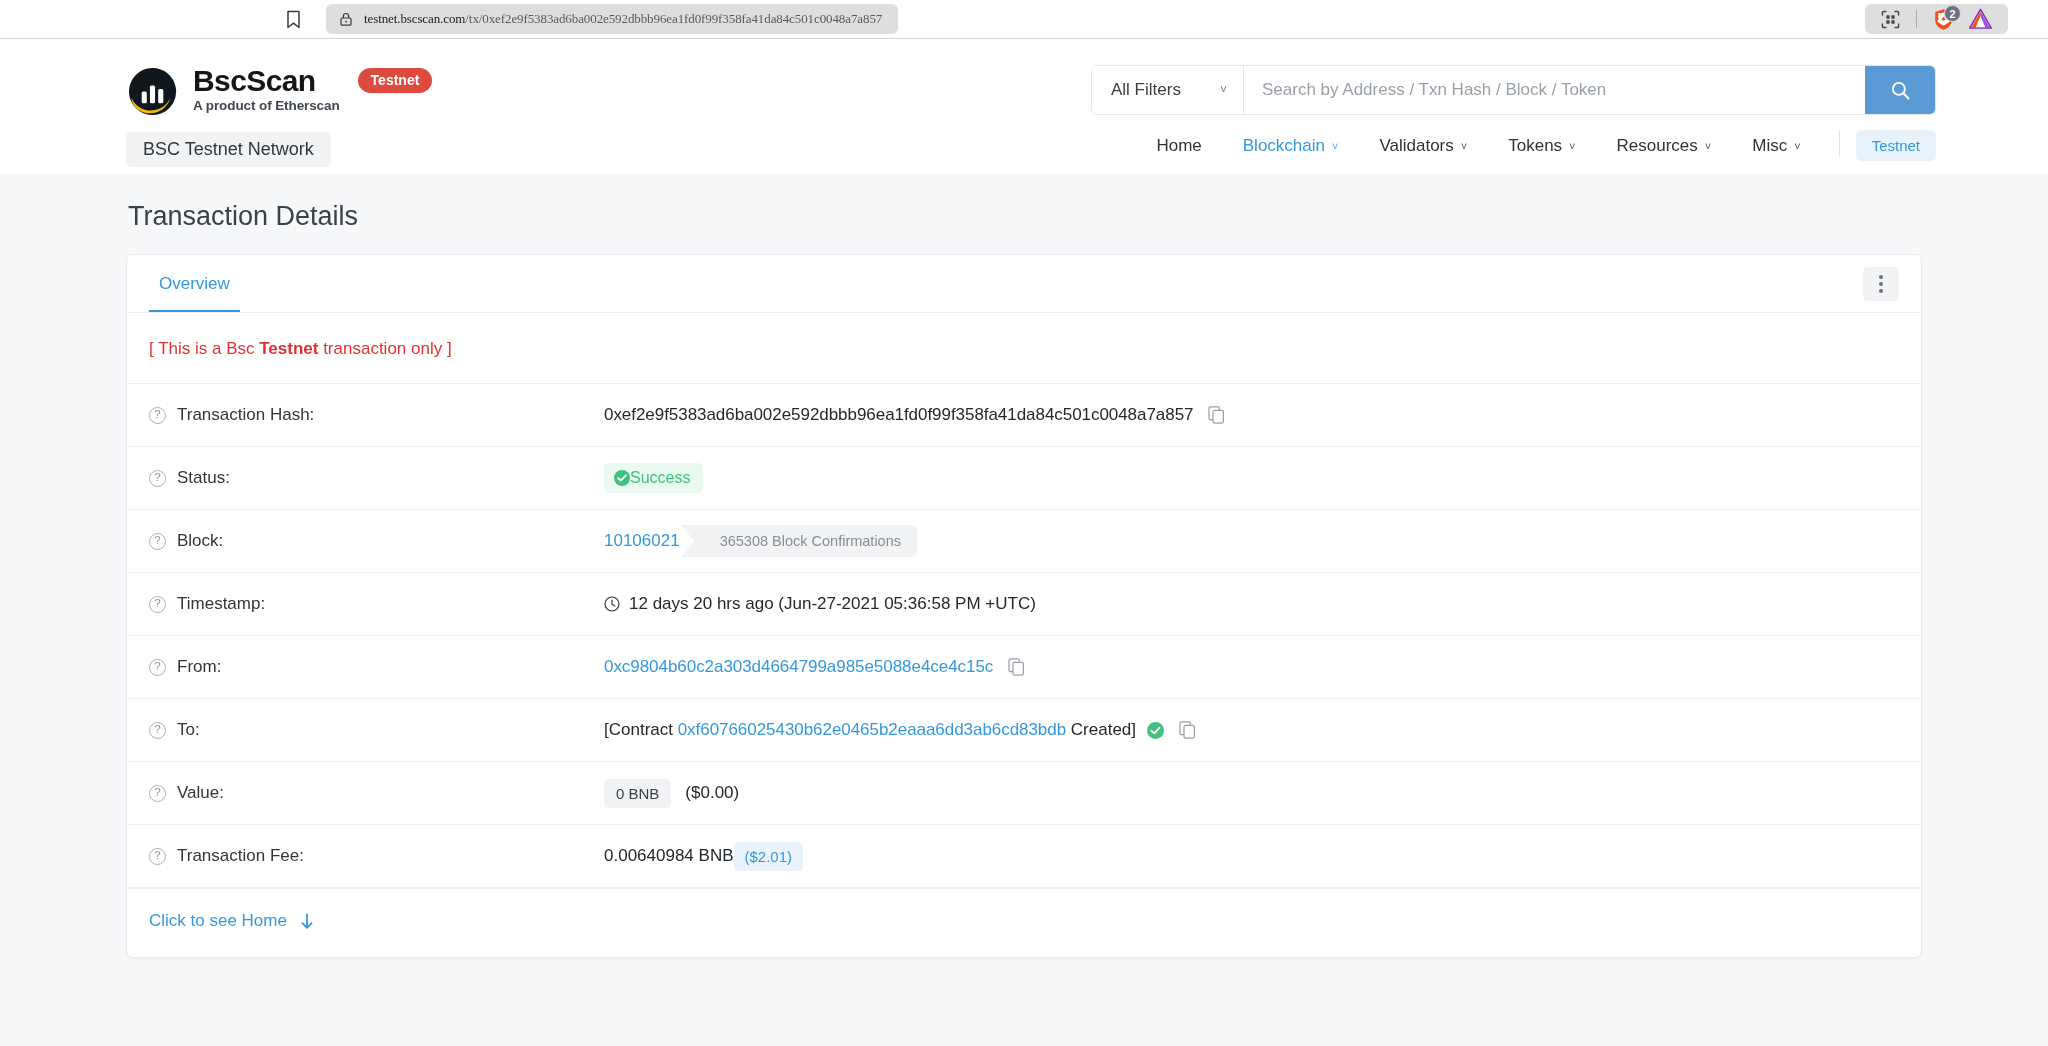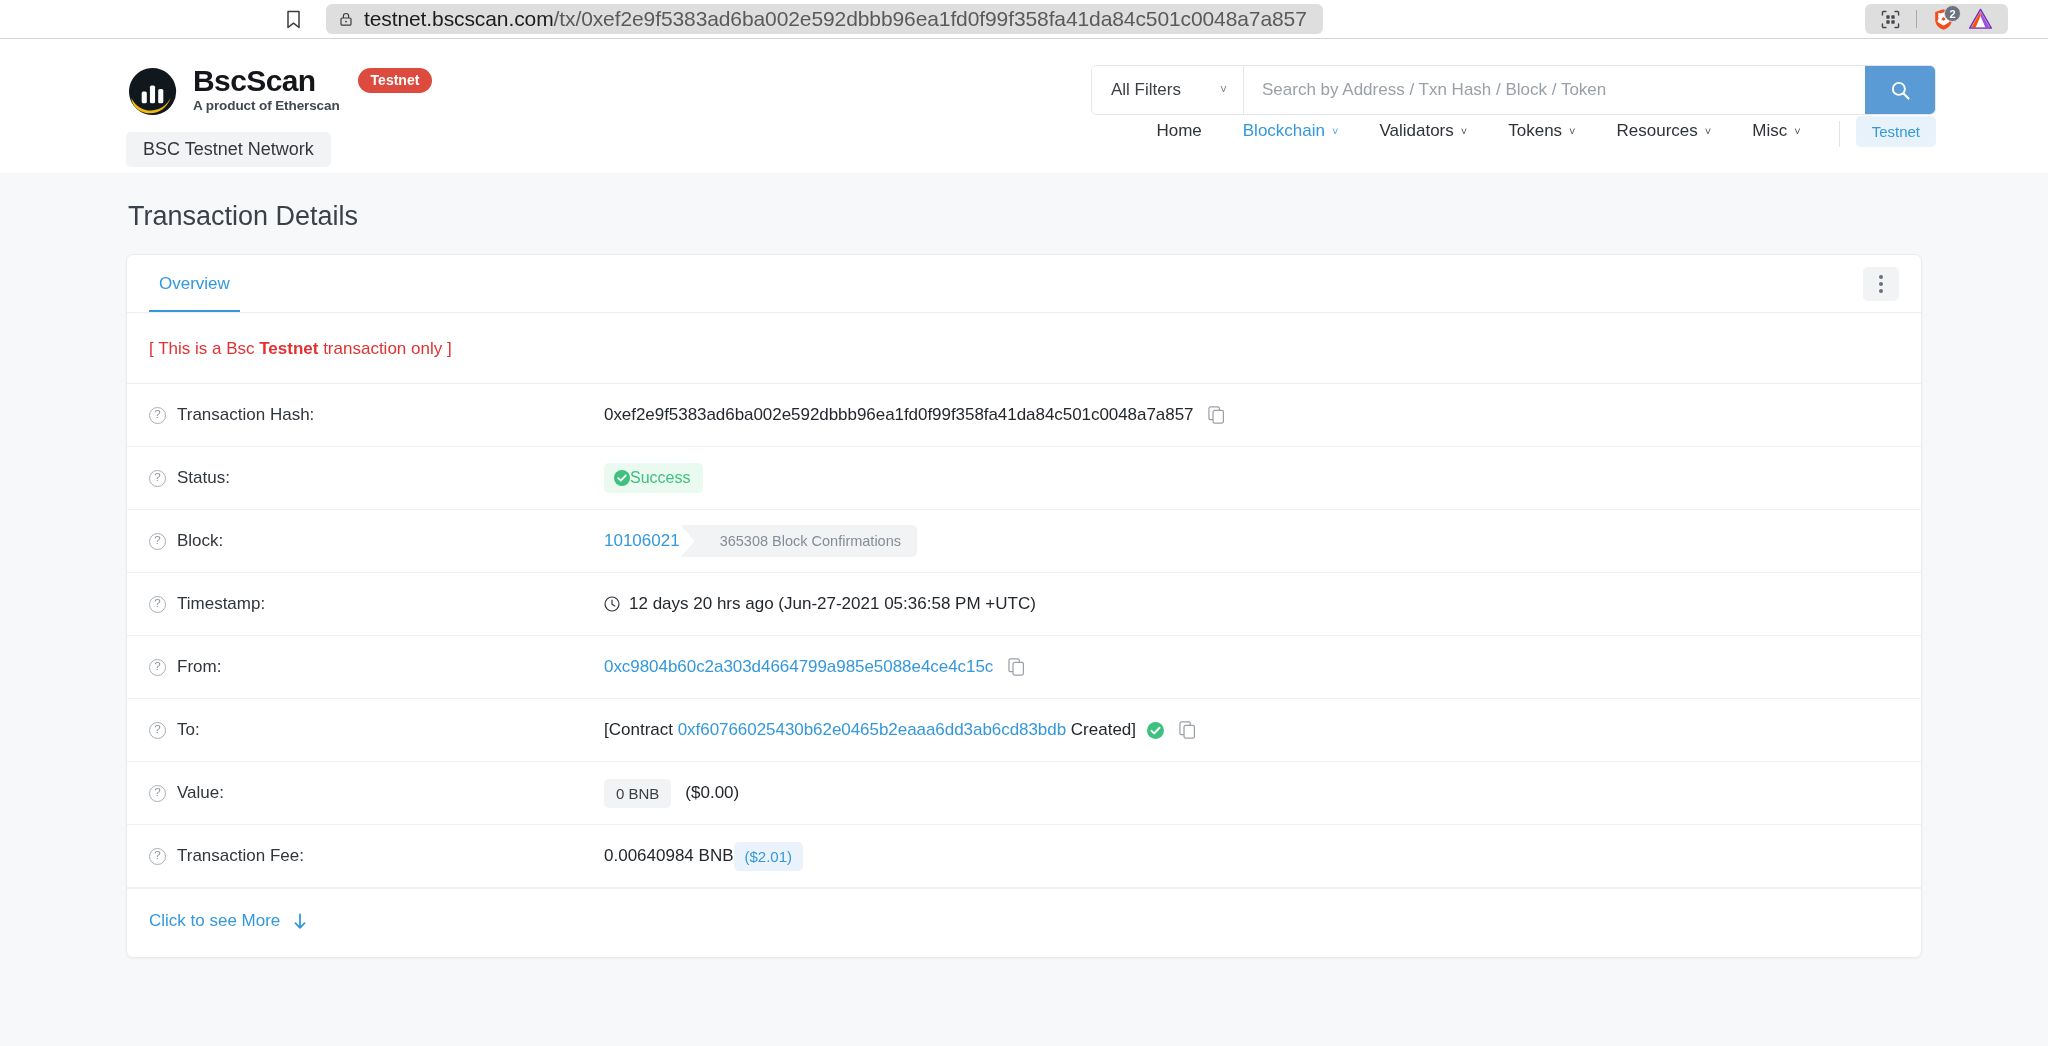--- a/index.html
+++ b/index.html
@@ -34,26 +34,27 @@
     background: #dededf;
     border-radius: 6px;
     display: flex;
     align-items: center;
     padding: 0 16px 0 14px;
     flex: 0 0 auto;
     max-width: 1330px;
   }
   .lock-icon { width: 13px; height: 15px; margin-right: 11px; flex:0 0 auto; display:flex; align-items:center;}
   .url-text {
-    font-size: 21px;
+    font-size: 13px;
     color: #2a2a2a;
     letter-spacing: -0.1px;
     white-space: nowrap;
     overflow: hidden;
     text-overflow: ellipsis;
+    font-family: Liberation Serif, serif;
   }
   .url-text .host { color: #1c1c1c; }
   .url-text .path { color: #5a5a5a; }
 
   .brave-tools {
     position: absolute;
     right: 40px;
     top: 4px;
     height: 30px;
     background: #dededf;
@@ -186,21 +187,22 @@
     background: #5b9bd5;
     border: none;
     display: flex;
     align-items: center;
     justify-content: center;
     cursor: pointer;
   }
 
   .main-nav {
     display: flex;
-    align-items: flex-end;
+    align-items: flex-start;
+    margin-top: 15px;
     gap: 3px;
   }
   .nav-item {
     font-size: 17px;
     color: #2f3338;
     padding: 6px 19px;
     cursor: pointer;
     white-space: nowrap;
     display: flex;
     align-items: center;
@@ -654,21 +656,21 @@
         <span>Transaction Fee:</span>
       </div>
       <div class="row-value">
         <span>0.00640984 BNB</span>
         <span class="chip-blue">($2.01)</span>
       </div>
     </div>
 
     <div class="card-footer">
       <span class="see-more">
-        <span>Click to see More</span>
+        <span>Click to see Home</span>
         <span style="display:flex;align-items:center;">
           <svg width="14" height="17" viewBox="0 0 14 18">
               <path d="M7 1.5V15.5M2.2 10.8 7 15.8l4.8-5" fill="none" stroke="#3498db" stroke-width="1.9" stroke-linecap="round" stroke-linejoin="round"></path>
             </svg>
         </span>
       </span>
     </div>
 
   </div>
 </div>

